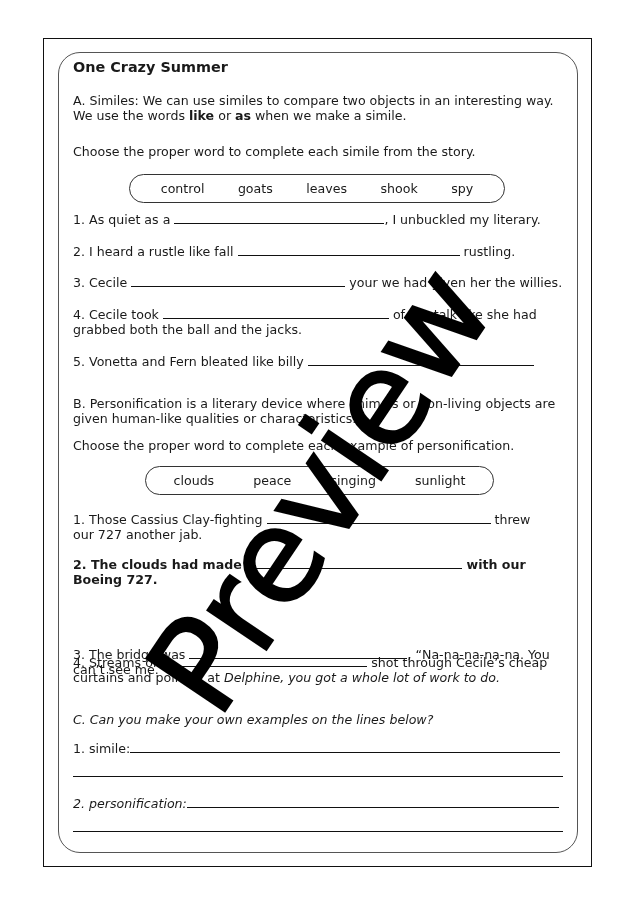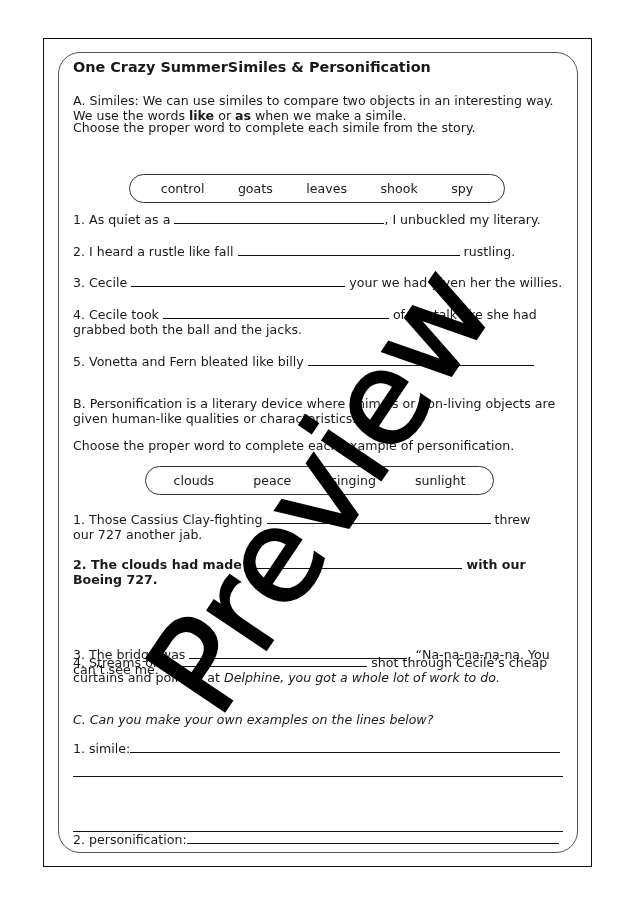--- a/index.html
+++ b/index.html
@@ -29,26 +29,25 @@
 </head>
 <body>
 
 <div class="outer-frame"></div>
 <div class="inner-panel"></div>
 
 <div class="content">
 
   <div class="header" style="position:absolute; top:3px; left:0; width:487px;">
     <span>One Crazy Summer</span>
-    <span>Similes &amp; Personification</span>
   </div>
 
   <p class="item" style="top:37px;"><span>A. Similes: We can use similes to compare two objects in an interesting way. We use the words </span><b>like</b><span> or </span><b>as</b><span> when we make a simile.</span></p>
 
-  <p class="item" style="top:64px;">Choose the proper word to complete each simile from the story.</p>
+  <p class="item" style="top:88px;">Choose the proper word to complete each simile from the story.</p>
 
   <div class="wordbank" style="position:absolute; top:110px; left:56px; width:376px; padding:0 14px;margin-top:8px;">
     <span>control</span>
     <span>goats</span>
     <span>leaves</span>
     <span>shook</span>
     <span>spy</span>
   </div>
 
   <p class="item" style="top:155px;"><span>1. As quiet as a </span><span class="blank" style="width:210px;"></span><span>, I unbuckled my literary.</span></p>
@@ -68,19 +67,19 @@
   </div>
 
   <p class="item" style="top:455px; width:480px;"><span>1. Those Cassius Clay-fighting </span><span class="blank" style="width:224px;"></span><span> threw our 727 another jab.</span></p>
   <p class="item" style="top:500px; width:490px;font-weight:bold;"><span>2. The clouds had made </span><span class="blank" style="width:216px;"></span><span> with our Boeing 727.</span></p>
   <p class="item" style="top:550px; width:480px;margin-top:40px;"><span>3. The bridge was </span><span class="blank" style="width:218px;"></span><span>, “Na-na-na-na-na. You can’t see me.”</span></p>
   <p class="item" style="top:598px; width:492px;"><span>4. Streams of </span><span class="blank" style="width:206px;"></span><span> shot through Cecile’s cheap curtains and pointed at </span><i class="italic">Delphine, you got a whole lot of work to do.</i></p>
 
   <p class="item" style="top:656px;font-style:italic;">C. Can you make your own examples on the lines below?</p>
   <p class="item" style="top:684px;"><span>1. simile:</span><span class="blank" style="width:430px;"></span></p>
   <div class="full-line" style="top:720px;"></div>
-  <p class="item" style="top:775px;"><span>2. personification:</span><span class="blank" style="width:372px;"></span></p>
+  <p class="item" style="top:739px;font-style:italic;"><span>2. personification:</span><span class="blank" style="width:372px;"></span></p>
   <div class="full-line" style="top:775px;"></div>
 </div>
 
 <div class="watermark-wrap">
   <span class="wm-text">Preview</span>
 </div>
 
 </body></html>

